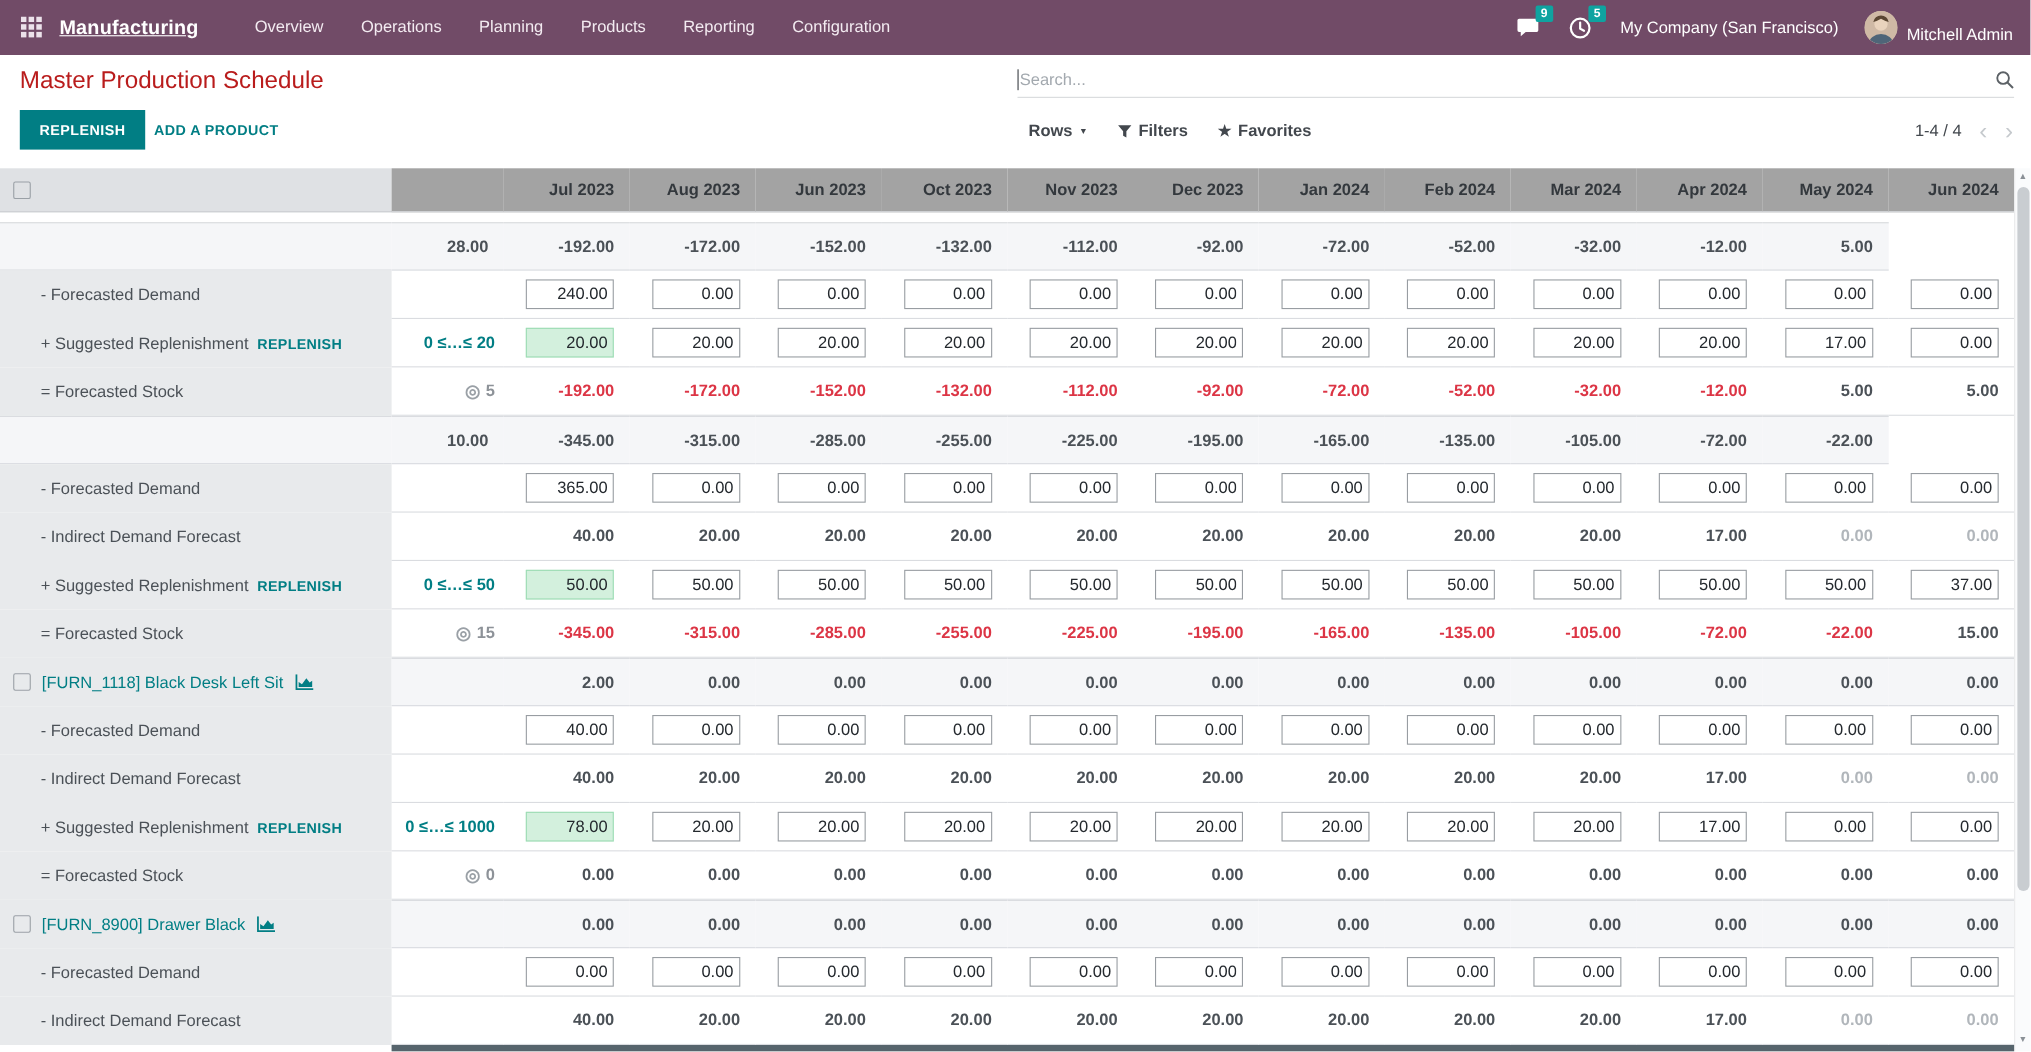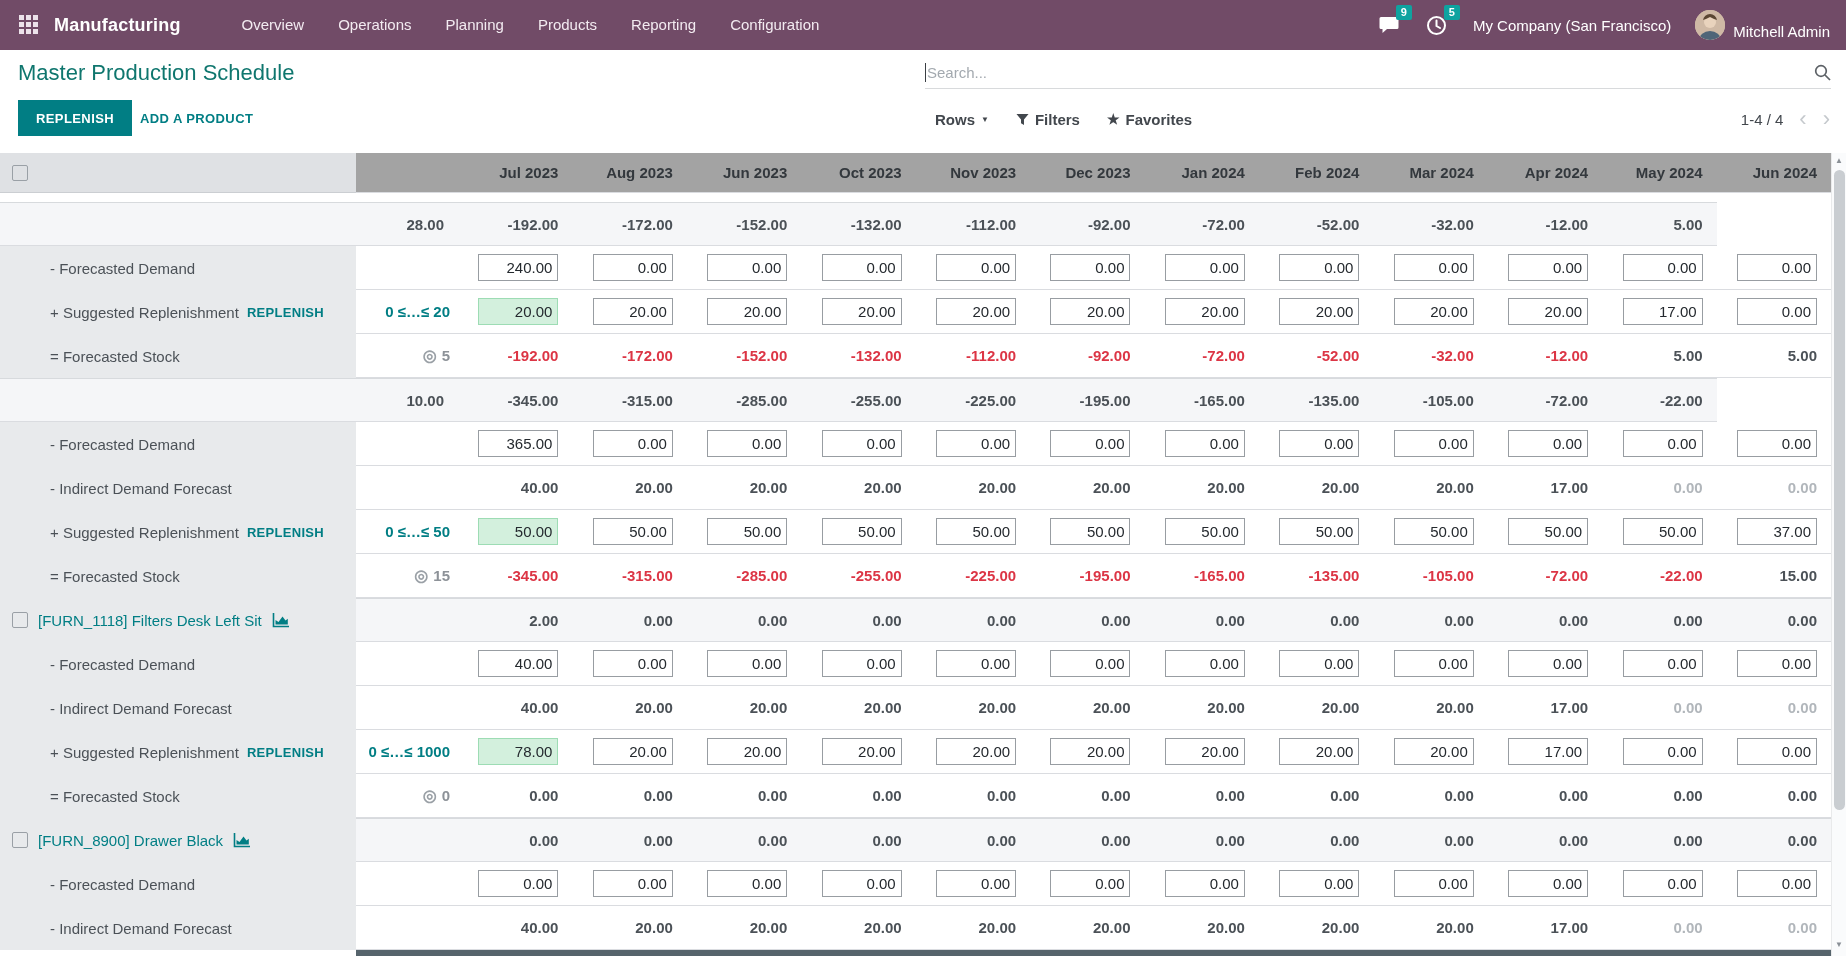--- a/index.html
+++ b/index.html
@@ -4,34 +4,34 @@
 <style>
   * { margin:0; padding:0; box-sizing:border-box; }
   html,body { width:1846px; height:956px; overflow:hidden; background:#fff;
     font-family:"Liberation Sans", sans-serif; }
   body { position:relative; }
 
   
   .navbar { position:absolute; top:0; left:0; right:0; height:50px; background:#714B67;
     display:flex; align-items:center; color:#fff; padding:0 16px 0 12px; }
   .apps-btn { width:34px; height:34px; display:flex; align-items:center; justify-content:center; cursor:pointer; }
-  .brand { font-size:18px; font-weight:700; margin:0 20px 0 8px; letter-spacing:.2px; }
+  .brand { font-size:18px; font-weight:700; margin:0 10px 0 8px; letter-spacing:.2px;text-decoration:underline; }
   .nav-menu { display:flex; align-items:center; margin-left:24px; }
   .nav-item { font-size:15px; color:#f3ebf1; padding:0 17px; line-height:50px; cursor:pointer; }
   .nav-right { margin-left:auto; display:flex; align-items:center; gap:24px; }
   .icon-wrap { position:relative; display:inline-flex; width:24px; height:24px; align-items:center; justify-content:center; cursor:pointer; }
   .badge { position:absolute; top:-8px; right:-11px; background:#0fa3a0; color:#fff; font-size:11px; font-weight:700;
     padding:1px 5px; border-radius:2px; line-height:13px; }
   .company { font-size:15px; color:#fff; cursor:pointer; }
   .userbox { display:flex; align-items:center; gap:8px; cursor:pointer; }
   .avatar { width:30px; height:30px; border-radius:50%; overflow:hidden; background:#d9c6b0; display:block; }
   .username { font-size:15px;margin-top:12px; }
 
   
-  .page-title { position:absolute; top:60px; left:18px; font-size:22px; font-weight:400; color:#0f766e; }
+  .page-title { position:absolute; top:60px; left:18px; font-size:22px; font-weight:400; color:#b91c1c; }
   .searchbar { position:absolute; top:56px; left:925px; width:906px; height:33px; display:flex; align-items:center;
     border-bottom:1px solid #d8dadc; }
   .searchbar .caret { width:1px; height:19px; background:#3a3f44; }
   .searchbar input { flex:1; border:none; outline:none; font-size:15px; color:#3a3f44; padding-left:1px;
     font-family:"Liberation Sans", sans-serif; background:transparent; }
   .searchbar input::placeholder { color:#a3a9af; }
   .btn-replenish { position:absolute; top:100px; left:18px; height:36px; padding:0 18px; background:#017e84; color:#fff;
     border:none; font-size:13px; font-weight:700; letter-spacing:.4px; cursor:pointer; font-family:"Liberation Sans", sans-serif; }
   .btn-addproduct { position:absolute; top:100px; left:140px; height:36px; display:flex; align-items:center; background:none; border:none;
     color:#017e84; font-size:13px; font-weight:700; letter-spacing:.4px; cursor:pointer; font-family:"Liberation Sans", sans-serif; }
@@ -43,21 +43,21 @@
   .pager { position:absolute; top:104px; right:16px; height:30px; display:flex; align-items:center; gap:16px; }
   .pager-range { font-size:15px; color:#42474d; }
   .pg-chev { font-size:22px; color:#c5c9cd; line-height:20px; cursor:default; }
 
   
   .mps { position:absolute; top:153px; left:0; right:15px; }
   .row { display:grid; grid-template-columns:356px 102px repeat(12, 1fr); height:44px; }
   .row.header { height:40px; }
   .gaprow { height:9px; background:#fff; }
   .hd { background:#a3a3a3; border-bottom:1px solid #cbced2; }
-  .lbl { background:#e8eaec; display:flex; align-items:center; padding-left:50px; font-size:15px; color:#4b5157; }
+  .lbl { background:#e8eaec; display:flex; align-items:center; padding-left:37px; font-size:15px; color:#4b5157; }
   .lbl.hd { background:#dfe1e4; padding-left:12px; }
   .lbl.prod { padding-left:12px; gap:10px; }
   .cell { display:flex; align-items:center; justify-content:flex-end; padding-right:14px;
     border-bottom:1px solid #dadce0; font-size:15px; color:#4b5157; }
   .cell.hd { font-weight:700; color:#33383d; }
   .cell.info { padding-right:8px; }
   .pbg { background:#f5f6f8; border-top:1px solid #d7dadd; }
   .val { font-weight:600; }
   .val.red { color:#dc3545; }
   .val.muted { color:#b1b6bb; font-weight:600; }
@@ -456,21 +456,21 @@
       <div class="cell val red">-165.00</div>
       <div class="cell val red">-135.00</div>
       <div class="cell val red">-105.00</div>
       <div class="cell val red">-72.00</div>
       <div class="cell val red">-22.00</div>
       <div class="cell val">15.00</div>
     </div>
     <div class="row">
       <div class="lbl prod">
         <div class="cb"></div>
-        <a class="pname">[FURN_1118] Filters Desk Left Sit</a>
+        <a class="pname">[FURN_1118] Black Desk Left Sit</a>
         <svg class="chart-ic" width="17" height="15" viewBox="0 0 17 15">
           <path d="M1.5 0 V13.5 H17" stroke="#017e84" stroke-width="1.6" fill="none"></path>
           <path d="M3.5 11.5 V7 L6.5 9 L10.5 3.5 L13.5 7.5 L15.8 5.8 V11.5 Z" fill="#017e84"></path>
         </svg>
       </div>
       <div class="cell info pbg"></div>
       <div class="cell pbg val">2.00</div>
       <div class="cell pbg val">0.00</div>
       <div class="cell pbg val">0.00</div>
       <div class="cell pbg val">0.00</div>

